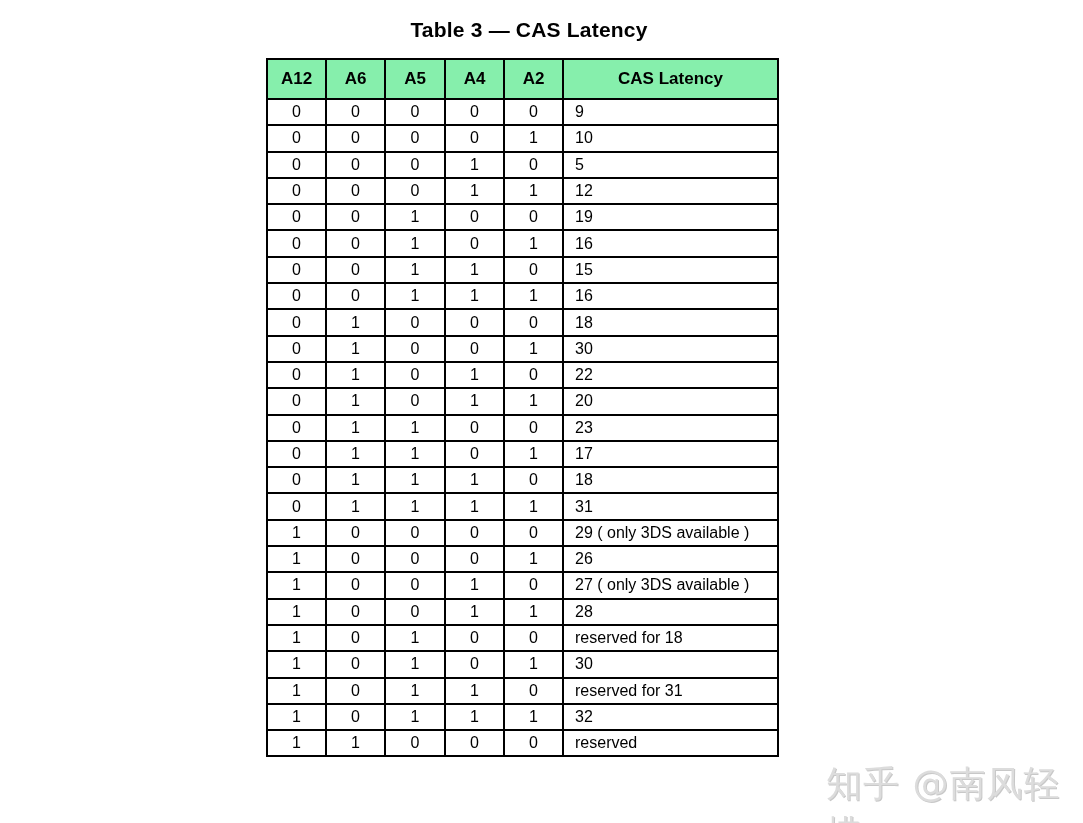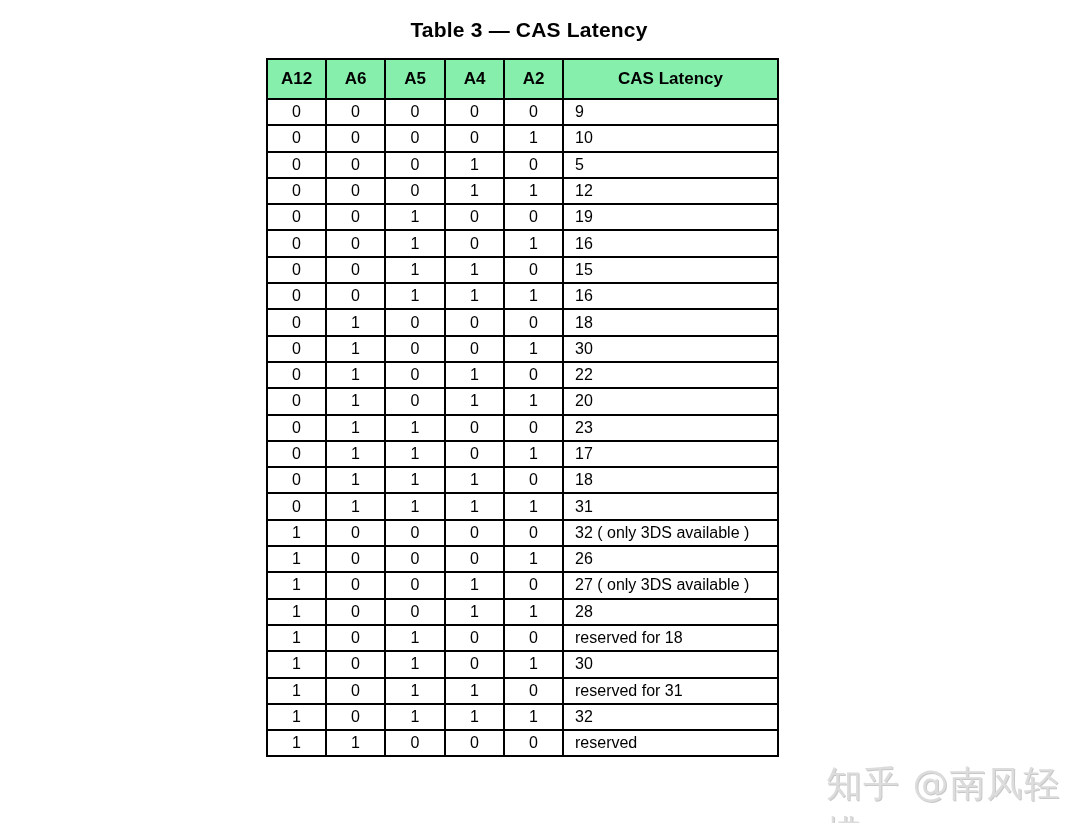--- a/index.html
+++ b/index.html
@@ -165,21 +165,21 @@
         <td class="bit">1</td>
         <td class="bit">1</td>
         <td class="cas">31</td>
       </tr>
       <tr>
         <td class="bit">1</td>
         <td class="bit">0</td>
         <td class="bit">0</td>
         <td class="bit">0</td>
         <td class="bit">0</td>
-        <td class="cas">32 ( only 3DS available )</td>
+        <td class="cas">29 ( only 3DS available )</td>
       </tr>
       <tr>
         <td class="bit">1</td>
         <td class="bit">0</td>
         <td class="bit">0</td>
         <td class="bit">0</td>
         <td class="bit">1</td>
         <td class="cas">26</td>
       </tr>
       <tr>

